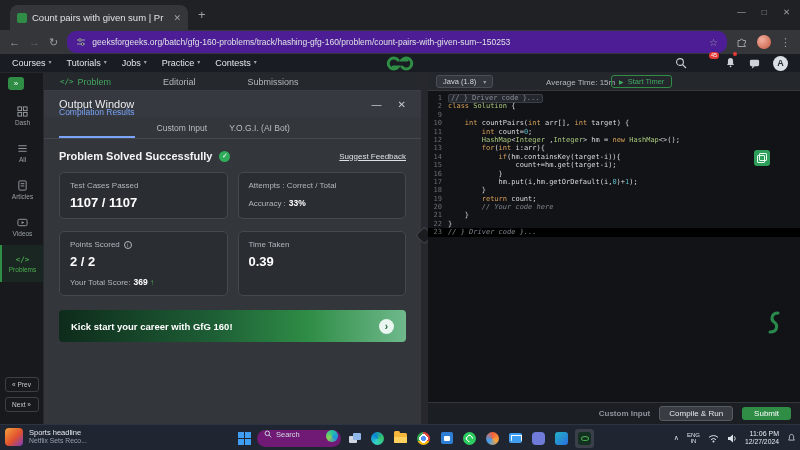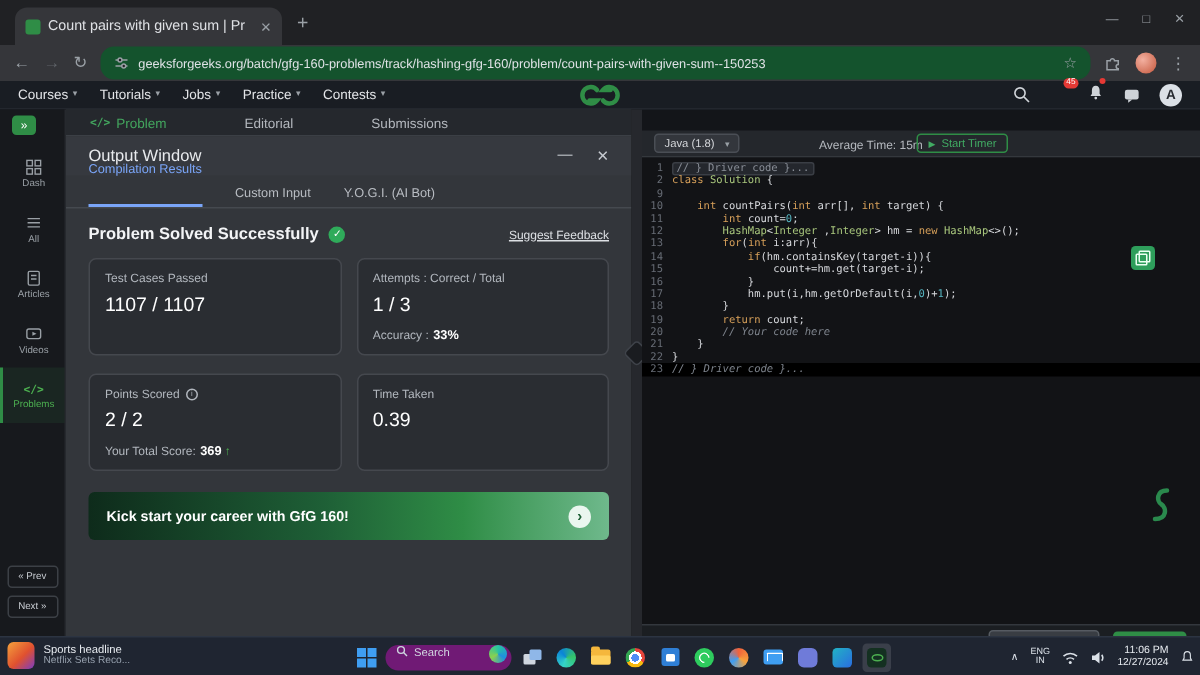--- a/index.html
+++ b/index.html
@@ -13,21 +13,21 @@
     display:flex;align-items:center;padding:0 7px;gap:5px}
   .favicon{width:10px;height:10px;border-radius:2px;background:#2f8d46;flex:none}
   .tab-title{flex:1;font-size:9.5px;color:#dfe1e5;white-space:nowrap;overflow:hidden;text-overflow:ellipsis}
   .tab-close{font-size:9px;color:#9aa0a6}
   .newtab{position:absolute;left:198px;top:7px;font-size:13px;color:#9aa0a6}
   .winctl{position:absolute;right:10px;top:7px;display:flex;gap:16px;font-size:8.5px;color:#9aa0a6}
 
   .toolbar{position:absolute;left:0;top:30px;width:800px;height:24px;background:#35363a;display:flex;align-items:center;padding:0 9px;gap:9px}
   .navbtn{font-size:11px;color:#9aa0a6;line-height:1}
   .navbtn.dim{color:#5f6368}
-  .urlbar{flex:1;height:22px;background:#14532d;border-radius:9px;display:flex;align-items:center;gap:6px;padding:0 9px;min-width:0}
+  .urlbar{flex:1;height:22px;background:#4c1d95;border-radius:9px;display:flex;align-items:center;gap:6px;padding:0 9px;min-width:0}
   .url{flex:1;font-size:8.5px;color:#dfe2e6;white-space:nowrap;overflow:hidden}
   .star{font-size:10px;color:#9aa0a6}
   .chrome-avatar{width:14px;height:14px;border-radius:50%;background:radial-gradient(circle at 35% 35%,#f3b0a0,#c4573c);flex:none}
   .more{font-size:11px;color:#9aa0a6}
 
   
   .gfgnav{position:absolute;left:0;top:54px;width:800px;height:19px;background:#191d23;border-bottom:1px solid #23272e;
     display:flex;align-items:center;padding:0 12px;gap:15px}
   .nav-item{font-size:9px;color:#e3e5e8;display:flex;align-items:flex-start;gap:3px}
   .caret{font-size:6px;color:#9aa0a6}
@@ -66,37 +66,37 @@
   .otabs{height:22px;border-bottom:1px solid #45494f;display:flex;align-items:flex-end;padding:0 15px;gap:22px}
   .otab{font-size:8.5px;color:#b9bdc3;padding-bottom:5px}
   .otab.active{color:#7aa5f8;border-bottom:2px solid #7aa5f8;padding-bottom:19px}
   .status-row{display:flex;align-items:center;margin:11px 15px 0}
   .status-text{font-size:11px;font-weight:bold;color:#f3f4f6}
   .check{width:11px;height:11px;border-radius:50%;background:#2fab5a;color:#fff;font-size:7px;display:flex;align-items:center;justify-content:center;margin-left:7px;flex:none}
   .feedback{margin-left:auto;font-size:8px;color:#dde0e4;text-decoration:underline}
   .cards{display:grid;grid-template-columns:1fr 1fr;gap:12px 10px;margin:10px 15px 0}
   .card{background:#2a2d32;border:1px solid #45484e;border-radius:5px;padding:8px 10px}
   .card-label{font-size:8px;color:#b2b7be;display:flex;align-items:center;gap:4px}
-  .card-value{font-size:13px;font-weight:normal;color:#fff;margin-top:5px}
+  .card-value{font-size:13px;font-weight:bold;color:#fff;margin-top:5px}
   .card-sub{margin-top:8px;font-size:8px;color:#b2b7be}
   .card-sub b{color:#fff;margin-left:3px;font-size:8.5px}
   .up{color:#4caf50;font-weight:bold}
   .info-i{width:8px;height:8px;border:1px solid #b2b7be;border-radius:50%;font-size:5px;display:inline-flex;align-items:center;justify-content:center;font-style:normal}
   .banner{margin:14px 15px 0;height:24px;border-radius:4px;display:flex;align-items:center;padding:16px 12px;
     background:linear-gradient(90deg,#0e2b1b,#1e5f36 45%,#2f8d46 72%,#6fb98c)}
   .banner-text{font-size:9.5px;font-weight:bold;color:#fff}
   .banner-arrow{margin-left:auto;width:15px;height:15px;border-radius:50%;background:#eaf6ef;color:#1e5f36;font-size:10px;font-weight:bold;
     display:flex;align-items:center;justify-content:center}
 
   
   .divider{position:absolute;left:421px;top:73px;width:7px;height:351px;background:#26282d}
   .handle{position:absolute;left:-3px;top:156px;width:13px;height:13px;background:#1a1c20;border:1px solid #3f434a;border-radius:3px;transform:rotate(45deg)}
 
   
-  .right-panel{position:absolute;left:428px;top:87px;width:372px;height:351px;background:#131519}
+  .right-panel{position:absolute;left:428px;top:73px;width:372px;height:351px;background:#131519}
   .ed-header{position:absolute;left:0;top:0;width:100%;height:18px;background:#24272c;border-bottom:1px solid #34383d}
   .lang{position:absolute;left:8px;top:2px;display:flex;align-items:center;gap:7px;background:#33363c;border:1px solid #4a4e55;border-radius:3px;
     padding:1px 6px;font-size:7.5px;color:#d6d8dc}
   .avg{position:absolute;left:118px;top:5px;font-size:8px;color:#b5b9bf}
   .timer{position:absolute;left:183px;top:2px;display:flex;align-items:center;gap:4px;border:1px solid #2f8d46;border-radius:3px;
     padding:1px 7px;font-size:7.5px;color:#41ab63}
   .timer .play{font-size:6px}
   .code-area{position:absolute;left:0;top:18px;right:0;bottom:22px;padding-top:3px;overflow:hidden;
     font-family:"DejaVu Sans Mono",monospace;font-size:7px;line-height:8.4px;background:#121316}
   .crow{display:flex;height:8.4px}
@@ -325,21 +325,20 @@
       <span class="feedback">Suggest Feedback</span>
     </div>
 
     <div class="cards">
       <div class="card">
         <span class="card-label">Test Cases Passed</span>
         <div class="card-value">1107 / 1107</div>
       </div>
       <div class="card">
         <span class="card-label">Attempts : Correct / Total</span>
-        <div class="card-value">1 / 3</div>
         <div class="card-sub">
           <span>Accuracy :</span><b>33%</b>
         </div>
       </div>
       <div class="card">
         <span class="card-label">
           <span>Points Scored</span>
           <span class="info-i">i</span>
         </span>
         <div class="card-value">2 / 2</div>

